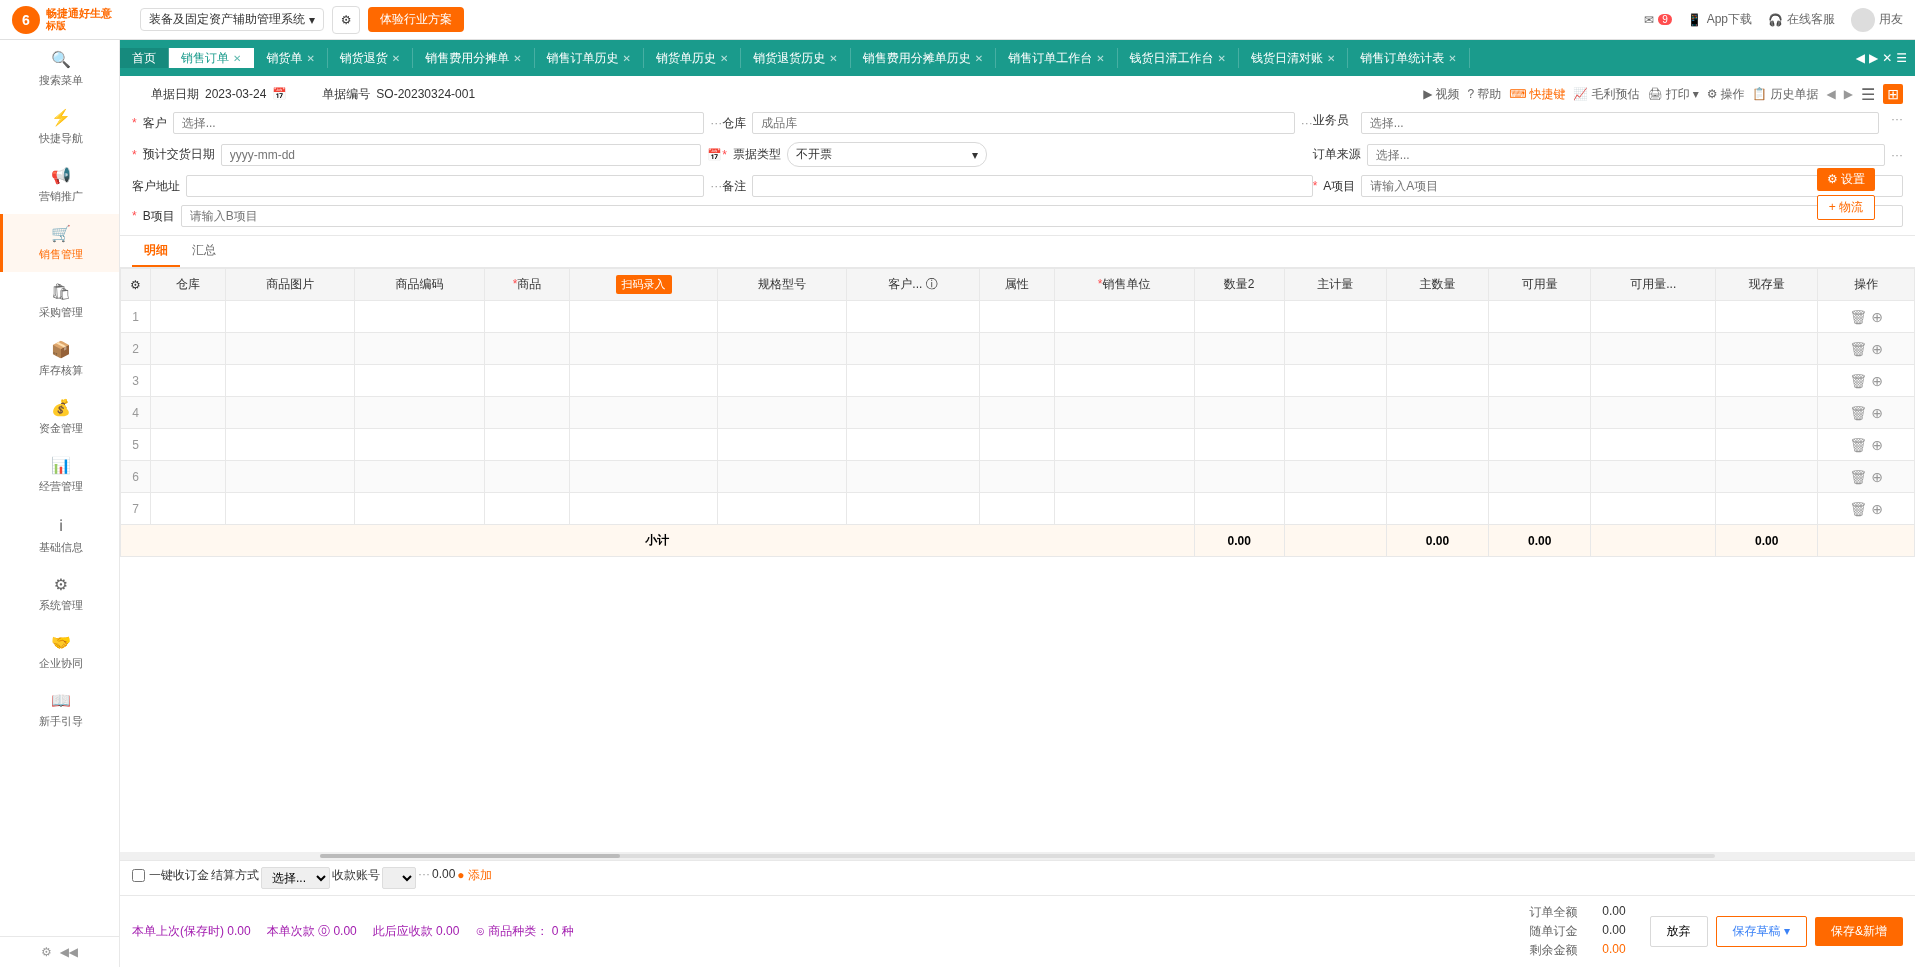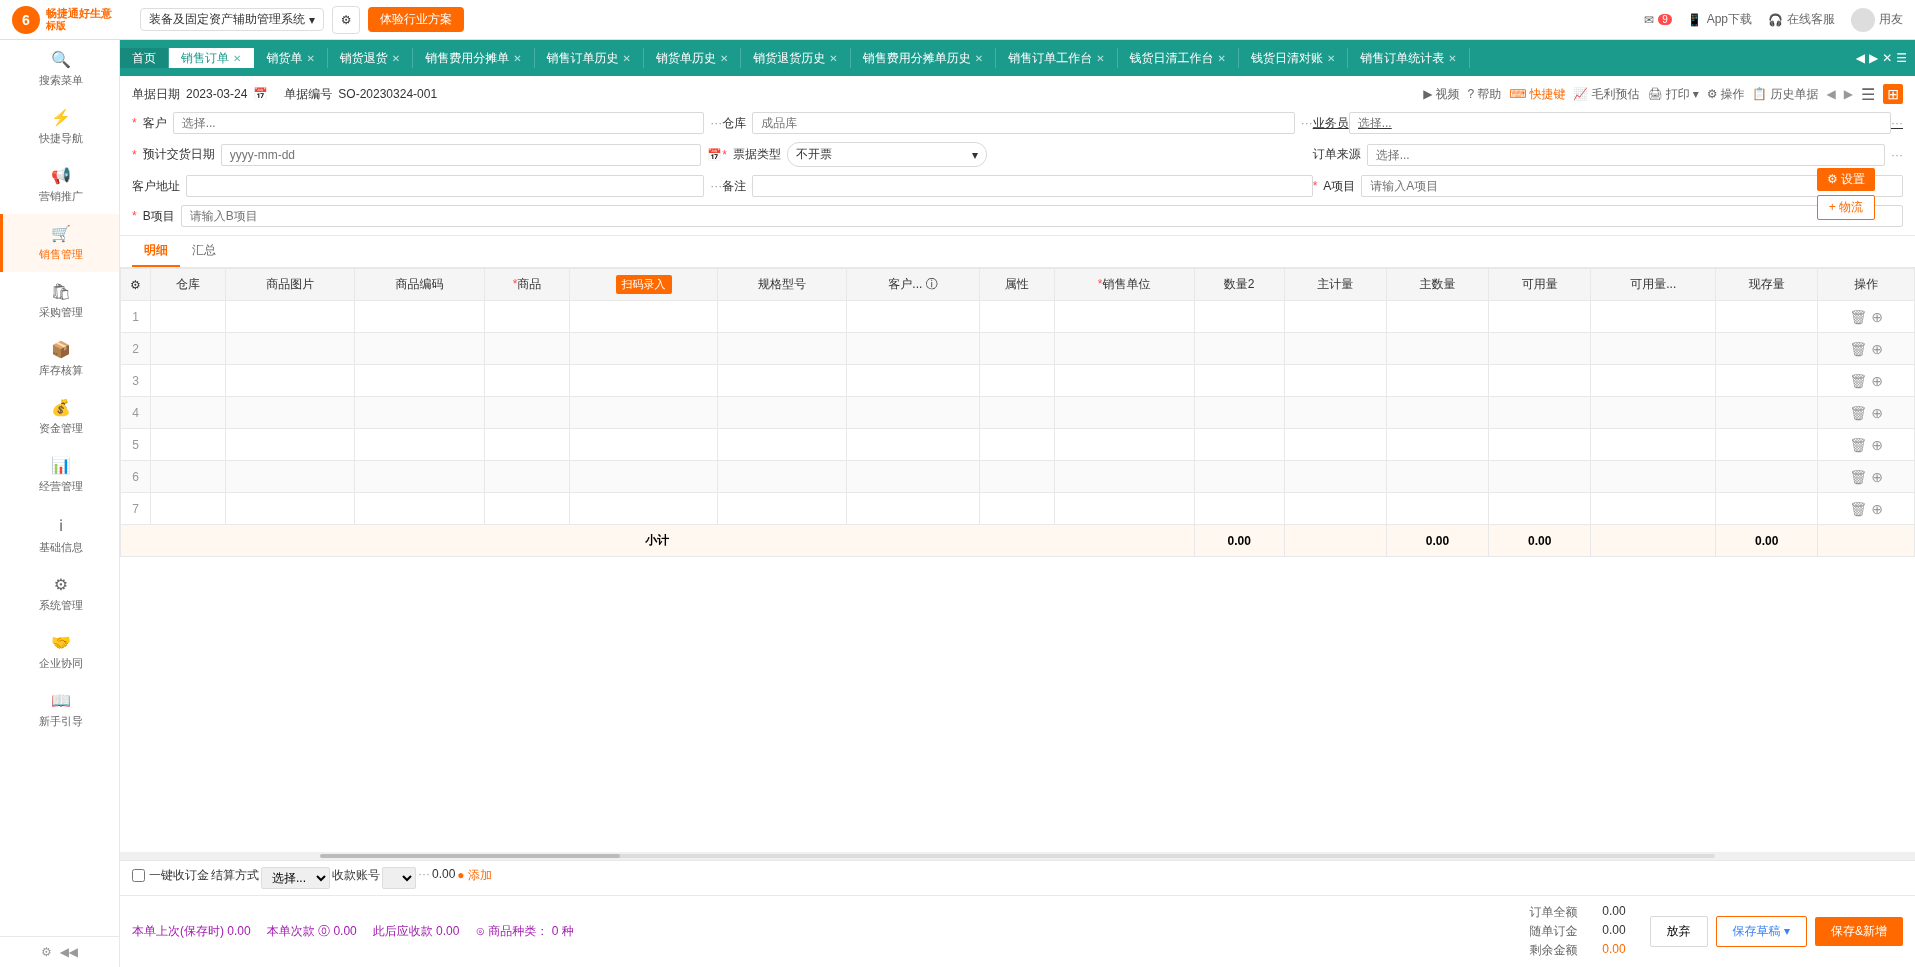--- a/index.html
+++ b/index.html
@@ -39,21 +39,21 @@
     .nav-tab.active { background: #fff; color: #1a9b8c; }
     .nav-tab .close-x { font-size: 10px; opacity: 0.7; }
     .nav-tab-home { background: #168a7d; }
     .nav-arrows { margin-left: auto; display: flex; align-items: center; color: #fff; padding: 0 8px; gap: 4px; }
 
     
     .form-area { background: #fff; padding: 8px 12px; border-bottom: 1px solid #e8e8e8; }
     .form-toolbar { display: flex; align-items: center; justify-content: space-between; margin-bottom: 8px; }
     .form-toolbar-left { display: flex; align-items: center; gap: 16px; font-size: 12px; }
     .form-field-inline { display: flex; align-items: center; gap: 6px; }
-    .form-label { color: #333; white-space: nowrap; }
+    .form-label { color: #333; white-space: nowrap; margin-left: 19px; }
     .form-value { color: #333; }
     .form-toolbar-right { display: flex; align-items: center; gap: 8px; font-size: 12px; color: #666; }
     .toolbar-btn { display: flex; align-items: center; gap: 3px; cursor: pointer; color: #666; }
     .toolbar-btn-orange { color: #ff6900; }
     .form-input { border: 1px solid #d9d9d9; border-radius: 2px; padding: 3px 8px; font-size: 12px; color: #999; flex: 1; min-width: 0; }
     .dots { color: #999; cursor: pointer; }
     .set-btn { background: #ff6900; color: #fff; border: none; border-radius: 2px; padding: 3px 10px; cursor: pointer; font-size: 12px; }
     .add-btn { background: #fff; color: #ff6900; border: 1px solid #ff6900; border-radius: 2px; padding: 3px 10px; cursor: pointer; font-size: 12px; }
 
     
@@ -319,21 +319,21 @@
           <span style="color:#ff4d4f;">*</span>
           <span>客户</span>
           <input class="form-input" style="width: 200px;" placeholder="选择...">
           <span class="dots">···</span>
         </div>
         <div style="display:flex;align-items:center;gap:6px;flex:1;">
           <span>仓库</span>
           <input class="form-input" style="width: 200px;" value="" placeholder="成品库">
           <span class="dots">···</span>
         </div>
-        <div style="display:flex;align-items:center;gap:0;flex:1;text-decoration:underline;">
+        <div style="display:flex;gap:12px;flex:1;">
           <span>业务员</span>
           <input class="form-input" style="width: 200px;" placeholder="选择...">
           <span class="dots">···</span>
         </div>
       </div>
 
       <div style="display:flex;align-items:center;gap:0;margin-bottom:8px;">
         <div style="display:flex;align-items:center;gap:6px;flex:1;">
           <span style="color:#ff4d4f;">*</span>
           <span>预计交货日期</span>

